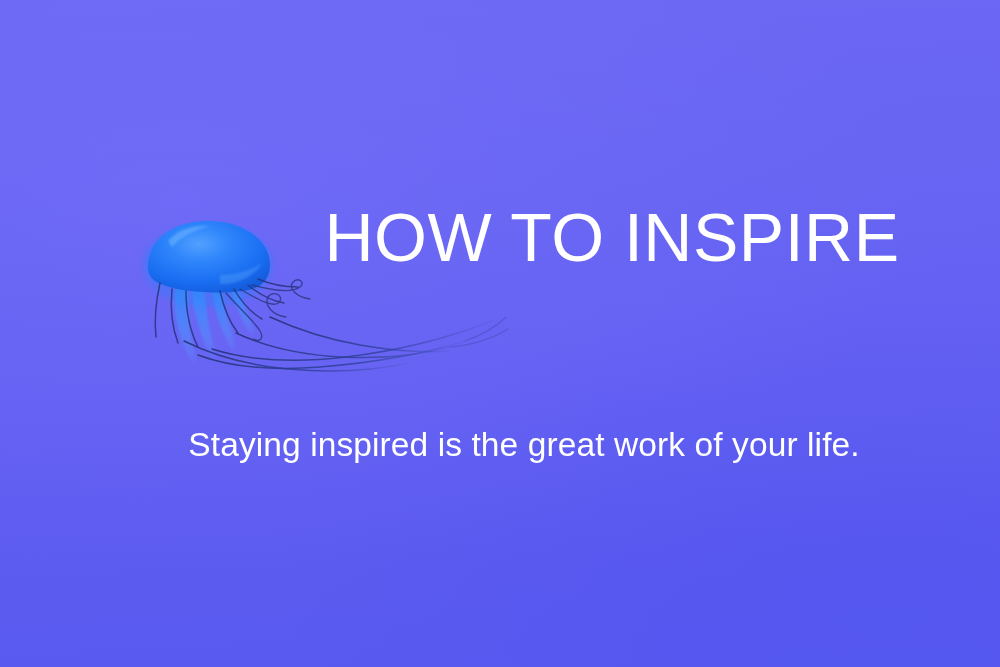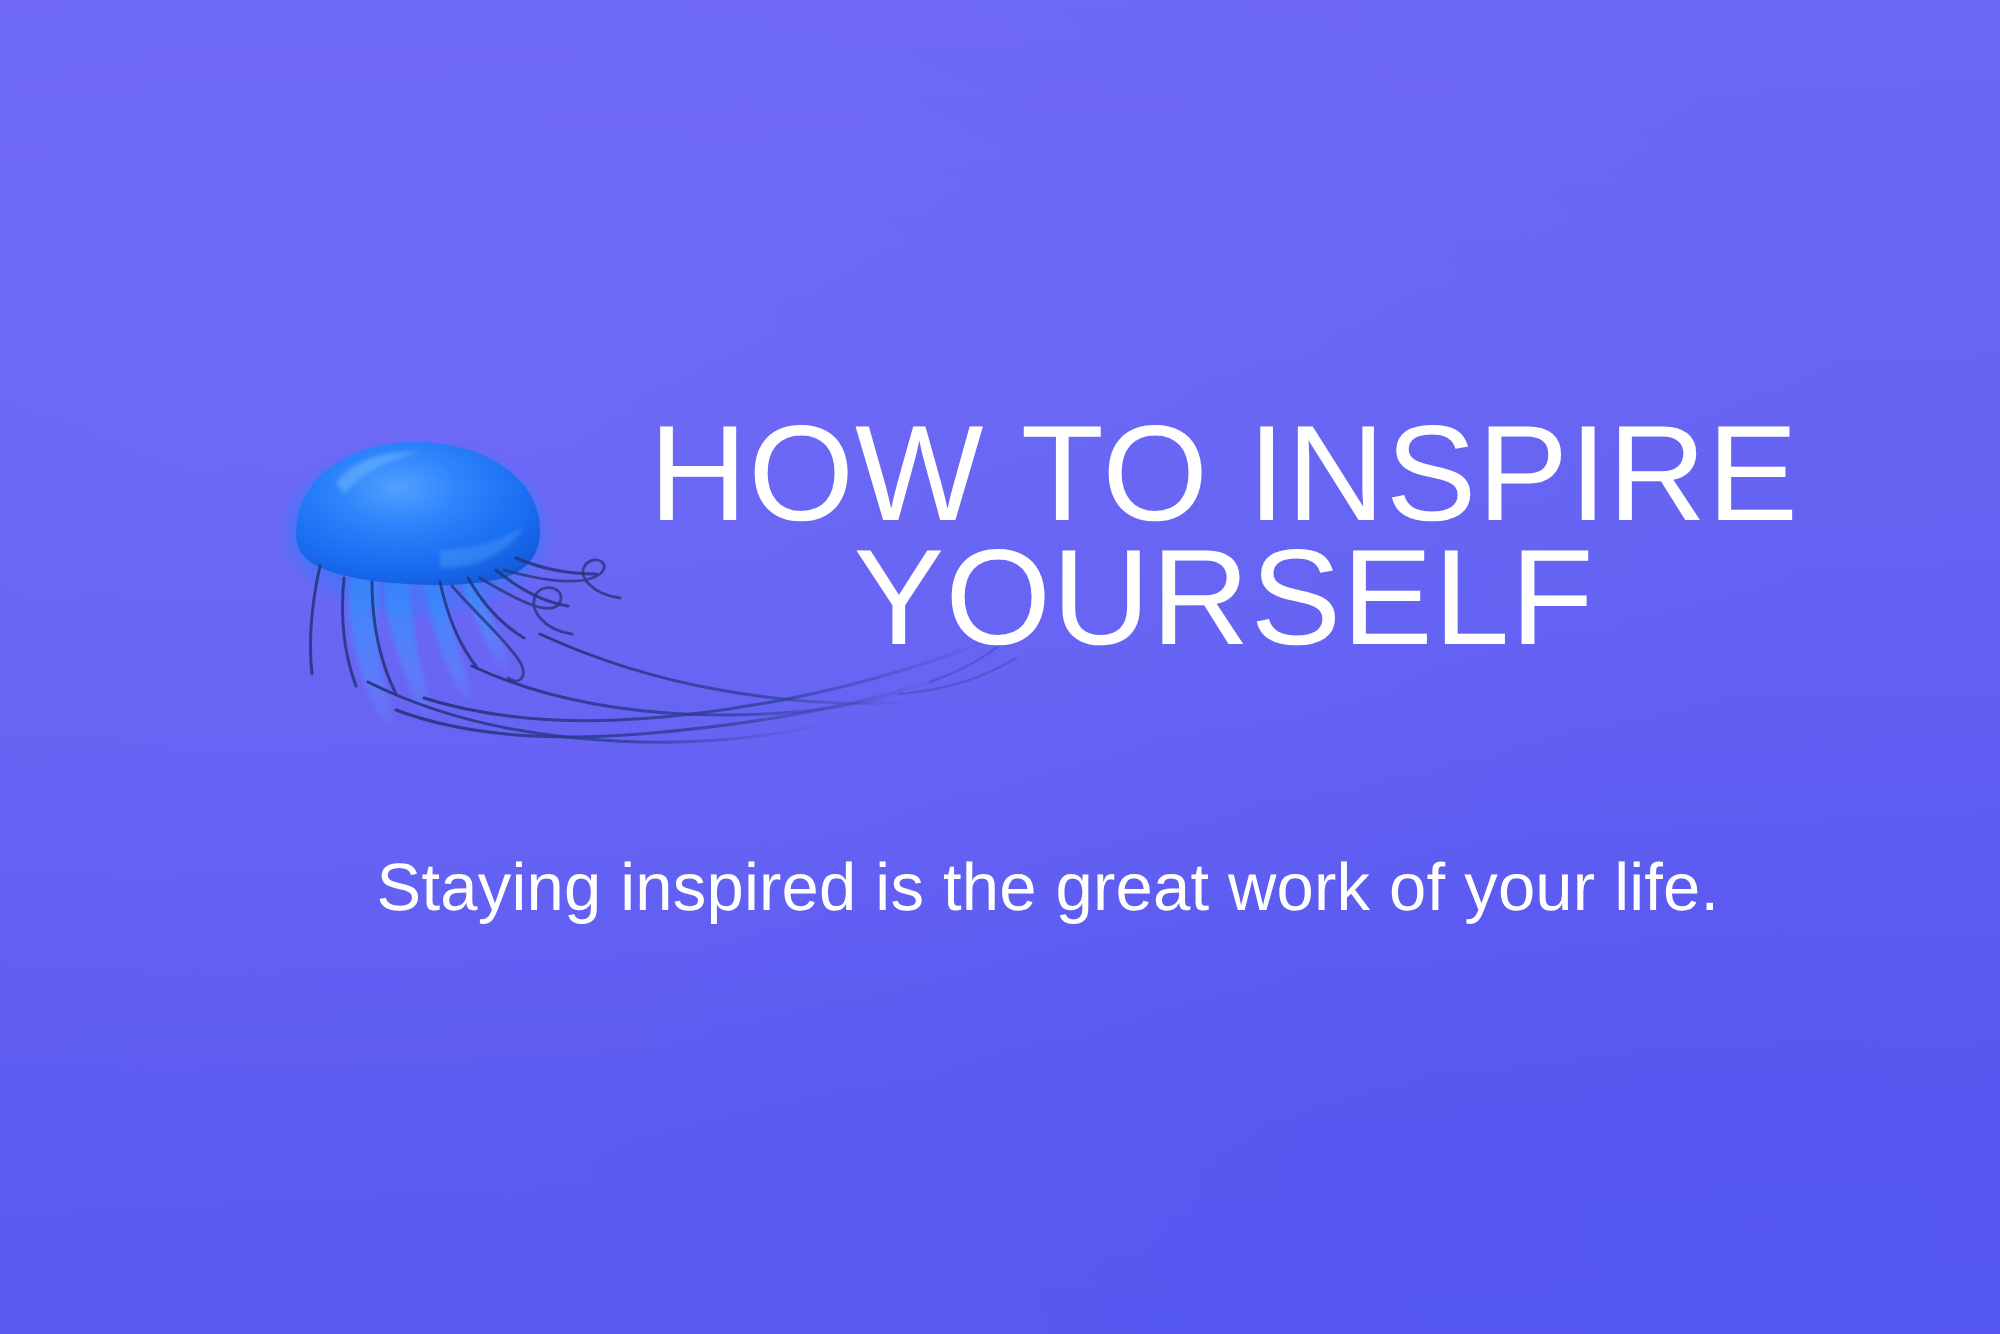--- a/index.html
+++ b/index.html
@@ -156,20 +156,19 @@
 
       <g fill="none" stroke="#3a4aa8" stroke-width="1.2" stroke-linecap="round" opacity="0.45">
         <path d="M330 142 C352 140 372 134 388 124"></path>
         <path d="M345 136 C362 130 376 122 386 112"></path>
       </g>
     </svg>
   </div>
 
   <div id="title-block">
     <div class="title-line">HOW TO INSPIRE</div>
-    <div class="title-line">YOURSELF</div>
   </div>
 
   <div id="subtitle-block">
     <div id="subtitle">Staying inspired is the great work of your life.</div>
   </div>
 
 </div>
 
 </body></html>

